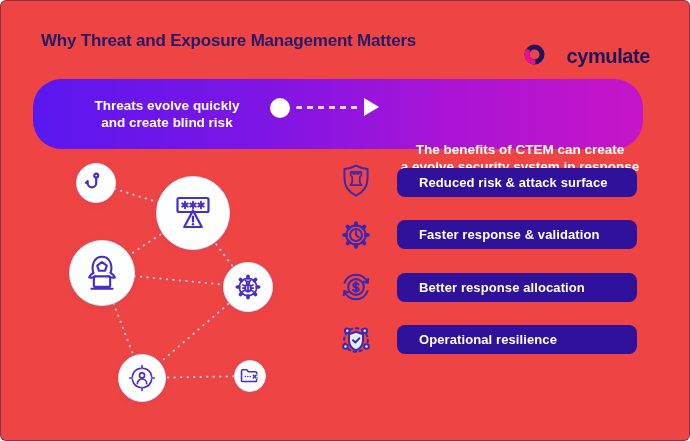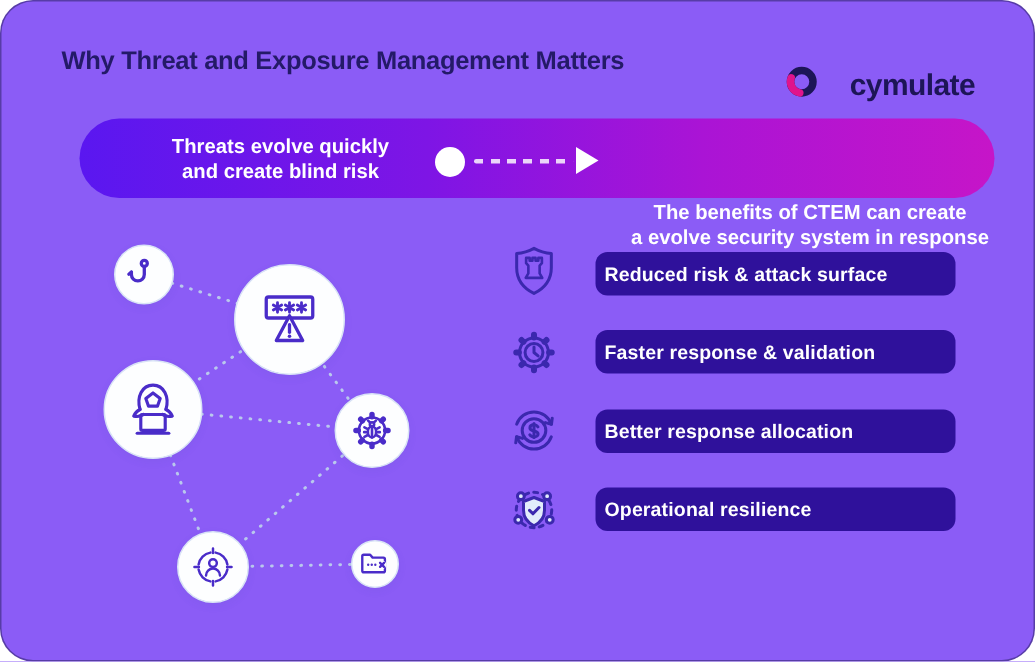--- a/index.html
+++ b/index.html
@@ -1,36 +1,36 @@
 <!DOCTYPE html>
 <html><head>
 <meta charset="utf-8">
 <style>
   * { margin:0; padding:0; box-sizing:border-box; }
   html,body { width:690px; height:441px; }
   body { font-family:"Liberation Sans", sans-serif; background:#ffffff; }
 
   .card {
     position:relative; width:690px; height:441px;
-    background:#8b5cf6;
+    background:#ef4444;
     border:1px solid rgba(25,22,70,.45);
-    border-radius:22px; overflow:hidden;
+    border-radius:6px; overflow:hidden;
   }
 
   
   .title {
     position:absolute; left:40px; top:30px;
     font-size:17px; font-weight:700; color:#241a68; letter-spacing:-.2px;
   }
   .logo { position:absolute; right:39px; top:42px; display:flex; align-items:center; gap:20px; }
   .logo-text { font-size:20px; font-weight:600; color:#1d1557; letter-spacing:-.4px; }
 
   
   .banner {
-    position:absolute; left:52px; top:78px; width:610px; height:53px;
+    position:absolute; left:32px; top:78px; width:610px; height:70px;
     border-radius:28.5px;
     background:linear-gradient(90deg,#5a17f0 0%, #7e15e5 38%, #aa14d5 68%, #c615c8 100%);
   }
   .banner-text { position:absolute; color:#ffffff; font-size:13.5px; font-weight:600;
     line-height:1.28; text-align:center; top:50%; transform:translateY(-50%); }
   .banner-left  { left:18px;  width:232px; }
   .banner-right { left:353px; width:268px;margin-top:44px; }
   .arrow-group { position:absolute; left:237px; top:0; height:57px; width:112px; }
   .arrow-dot { position:absolute; left:0; top:18.5px; width:20px; height:20px;
     border-radius:50%; background:#ffffff; }
@@ -49,21 +49,21 @@
   }
   .node svg { display:block; }
 
   
   .benefits { position:absolute; left:330px; top:156px; width:306px;
     display:flex; flex-direction:column; gap:2.5px; }
   .benefit-row { display:flex; align-items:center; height:50px; }
   .benefit-icon { width:50px; display:flex; align-items:center; justify-content:center; flex:0 0 50px; }
   .pill {
     margin-left:16px; flex:1; height:29px; border-radius:8px; background:#2f119b;
-    display:flex; align-items:center; padding-left:6px;
+    display:flex; align-items:center; padding-left:22px;
   }
   .pill span { color:#ffffff; font-size:13px; font-weight:700; letter-spacing:.1px; }
 
   .st  { stroke:#4a2cc9; stroke-width:2.2; fill:none; stroke-linecap:round; stroke-linejoin:round; }
   .stb { stroke:#3b28ae; stroke-width:2.3; fill:none; stroke-linecap:round; stroke-linejoin:round; }
 </style>
 </head>
 <body>
 
 <div class="card">

